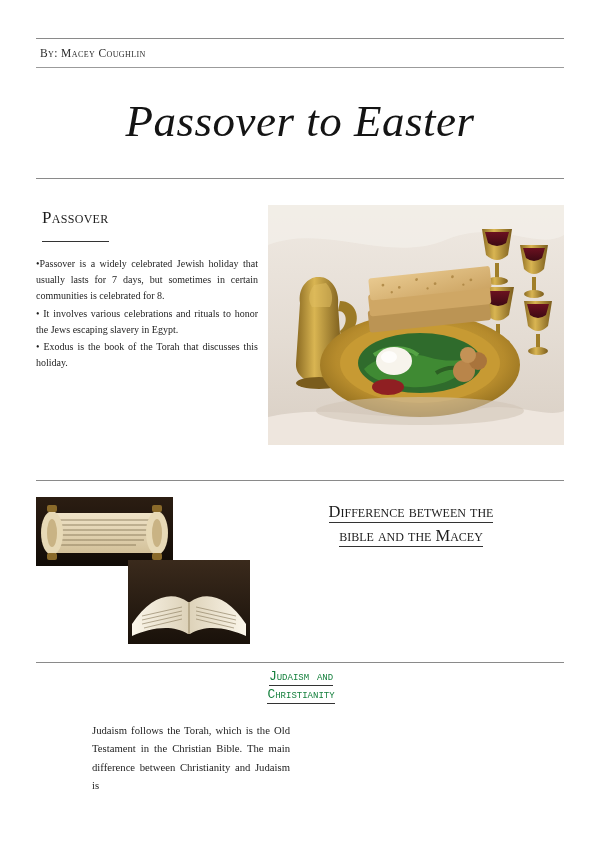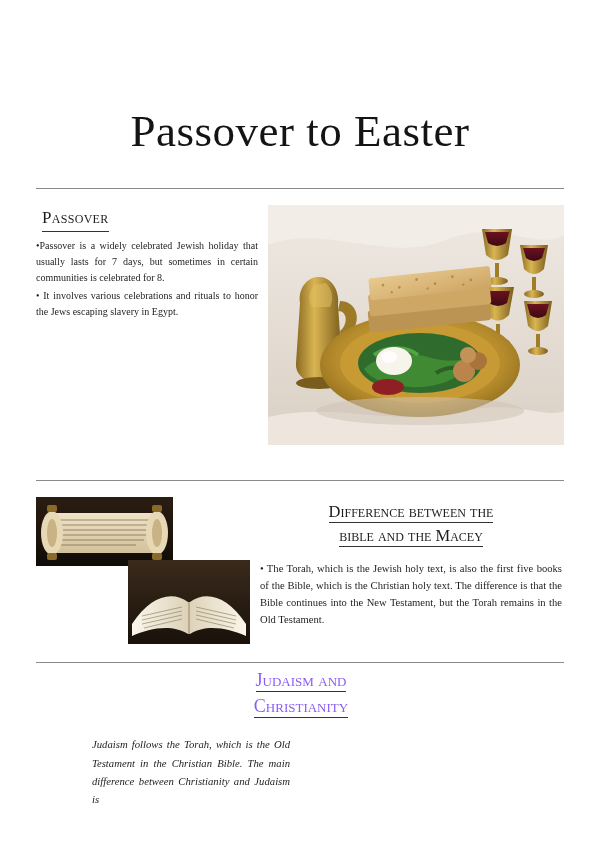--- a/index.html
+++ b/index.html
@@ -40,22 +40,23 @@
     font-size: 11.5px;
     letter-spacing: 0.4px;
     color: #2b2b2b;
     padding: 8px 2px 8px 4px;
   }
 
   
   .title-block {
     position: absolute;
     left: 36px;
-    top: 99px;
+    top: 89px;
     width: 528px;
+    font-style: italic;
   }
   .main-title {
     font-family: "Liberation Serif", serif;
     font-size: 45px;
     line-height: 1.08;
     letter-spacing: 0.5px;
     font-weight: normal;
     text-align: center;
     color: #141414;
     margin: 8px 0 0 0;
@@ -74,22 +75,22 @@
     top: 208px;
     width: 222px;
   }
   .head-underline {
     display: inline-block;
     font-variant: small-caps;
     font-size: 17px;
     letter-spacing: 0.3px;
     color: #1c1c1c;
     border-bottom: 1.2px solid #333;
-    padding-bottom: 3px;
-    margin: 0 0 6px 6px;
+    padding-bottom: 13px;
+    margin: 0 0 14px 6px;
   }
   .body-text {
     font-size: 10px;
     line-height: 1.62;
     text-align: justify;
     color: #1d1d1d;
   }
   .body-text p { margin: 0 0 1px 0; }
 
   .photo-seder {
@@ -171,62 +172,69 @@
   
   .sec-judaism {
     position: absolute;
     left: 92px;
     top: 668px;
     width: 418px;
   }
   .head-jc {
     text-align: center;
     font-variant: small-caps;
-    font-size: 18px;
+    font-size: 13px;
     line-height: 1.42;
-    color: #8b5cf6;
+    color: #15803d;
     margin: 0 0 16px 0;
+    font-family: Liberation Mono, monospace;
   }
   .head-jc .u {
     border-bottom: 1.2px solid #333;
     display: inline;
     padding-bottom: 1px;
   }
   .jc-cols {
     display: flex;
     gap: 22px;
   }
   .jc-col {
     width: 198px;
     font-size: 10.7px;
     line-height: 1.72;
     text-align: justify;
     color: #1d1d1d;
   }
-  .jc-col p { margin: 0; font-style: italic; }
+  .jc-col p { margin: 0; }
 
   
   .img-fill { width: 100%; height: 100%; display: block; }
 </style>
 </head>
 <body>
 
 <div class="page">
 
+  <div class="byline-wrap">
+    <div class="rule"></div>
+    <div class="byline">By: Macey Coughlin</div>
+    <div class="rule rule-thin"></div>
+  </div>
 
   <div class="title-block">
     <h1 class="main-title">Passover to Easter</h1>
     <div class="title-rule"></div>
   </div>
 
   <div class="sec-passover">
     <div class="head-underline">Passover</div>
     <div class="body-text">
       <p>•Passover is a widely celebrated Jewish holiday that usually lasts for 7 days, but sometimes in certain communities is celebrated for 8.</p>
       <p>• It involves various celebrations and rituals to honor the Jews escaping slavery in Egypt.</p>
+      <p>• Exodus is the book of the Torah that discusses this holiday.</p>
     </div>
   </div>
 
   <div class="photo-seder">
     <svg class="img-fill" viewBox="0 0 296 240" preserveAspectRatio="xMidYMid slice">
       <defs>
         <linearGradient id="cloth" x1="0" y1="0" x2="0" y2="1">
           <stop offset="0%" stop-color="#efe9e2"></stop>
           <stop offset="55%" stop-color="#e4dcd3"></stop>
           <stop offset="100%" stop-color="#d9cfc4"></stop>
@@ -392,21 +400,20 @@
       </g>
       <path d="M60,42 L62,42 L62,74 L60,74 Z" fill="#b9ab8c"></path>
     </svg>
   </div>
 
   <div class="sec-difference">
     <div class="head-center">
       <span class="u">Difference between the</span><br>
       <span class="u">bible and the Macey</span>
     </div>
-    <div class="diff-text">• The Torah, which is the Jewish holy text, is also the first five books of the Bible, which is the Christian holy text. The difference is that the Bible continues into the New Testament, but the Torah remains in the Old Testament.</div>
   </div>
 
   <div class="mid-rule2"></div>
 
   <div class="sec-judaism">
     <div class="head-jc">
       <span class="u">Judaism and</span><br>
       <span class="u">Christianity</span>
     </div>
     <div class="jc-cols">

